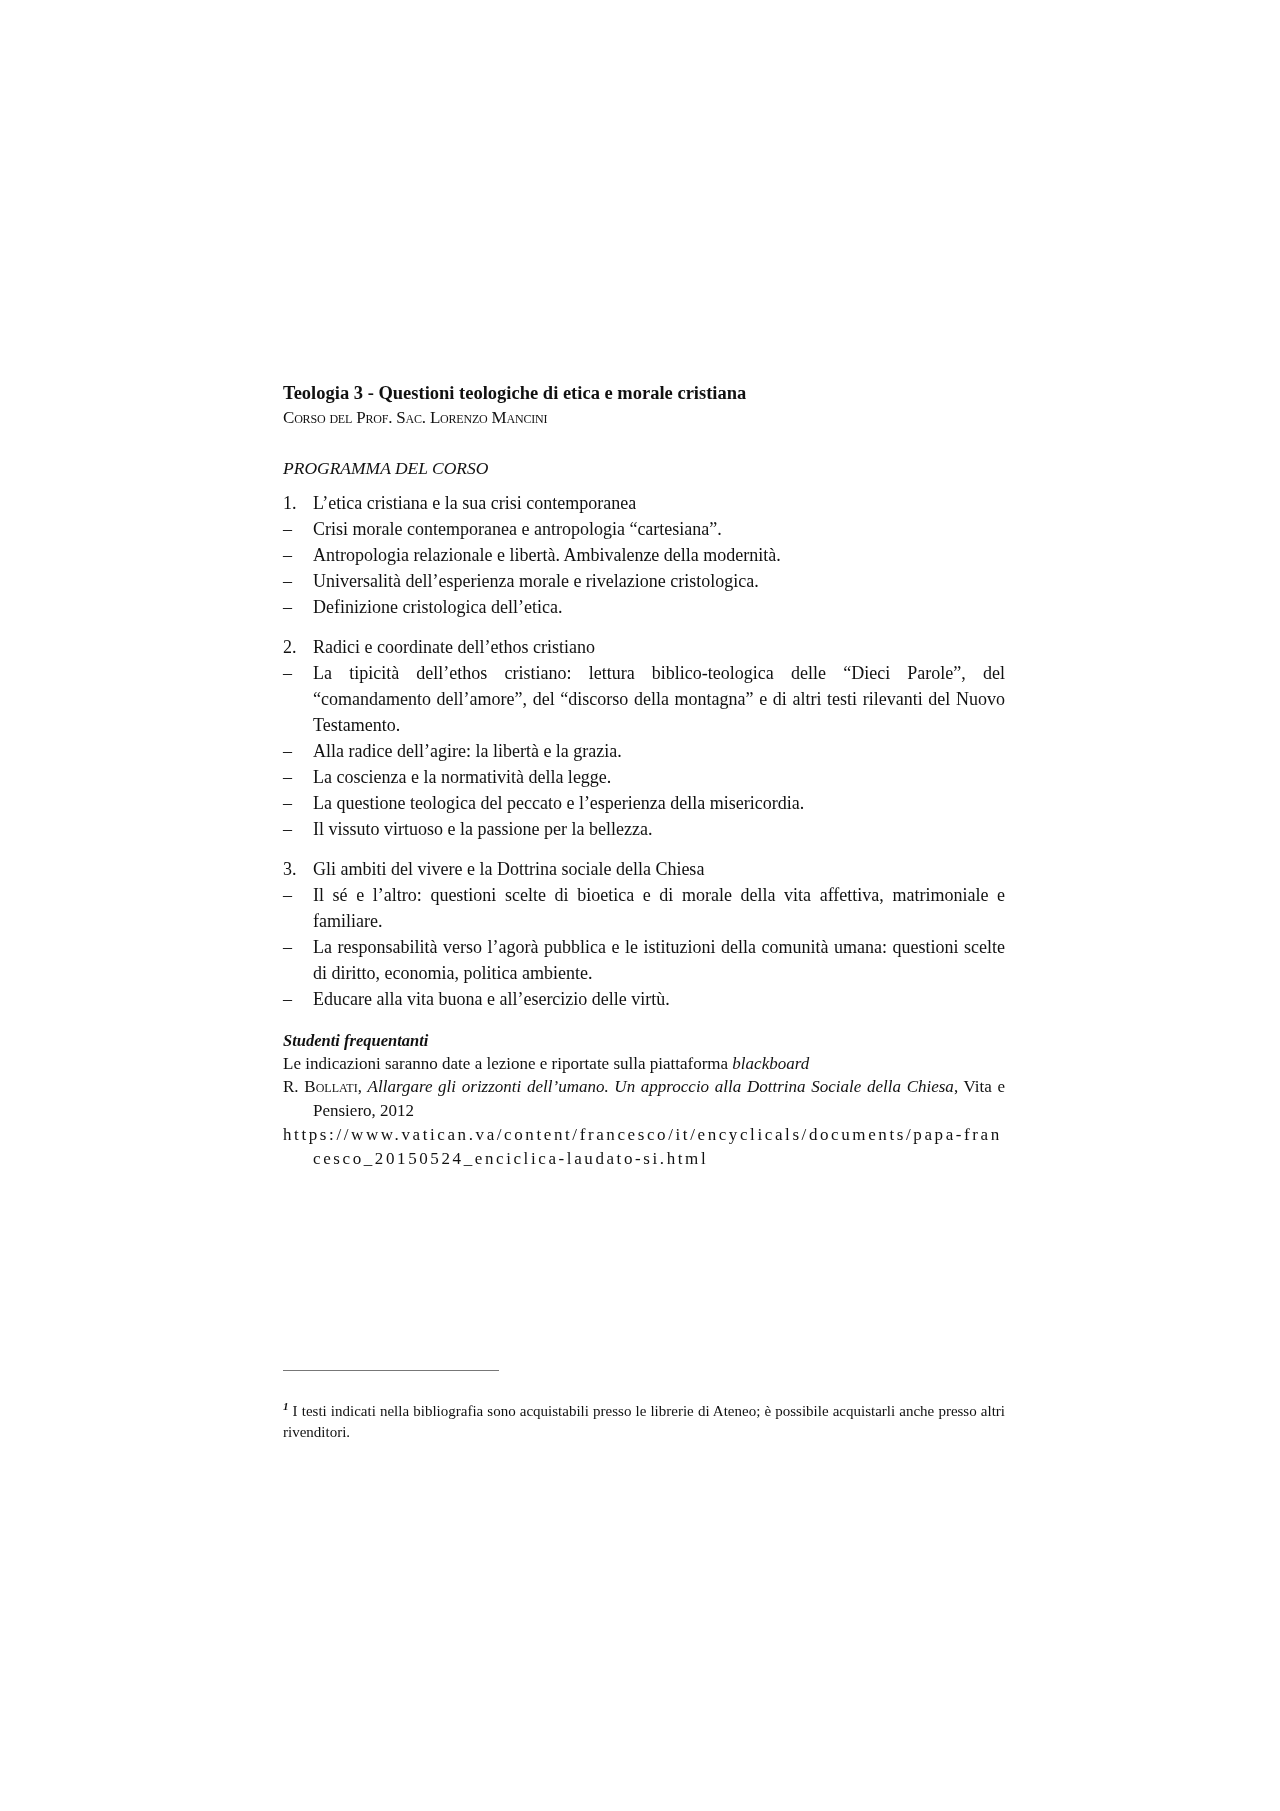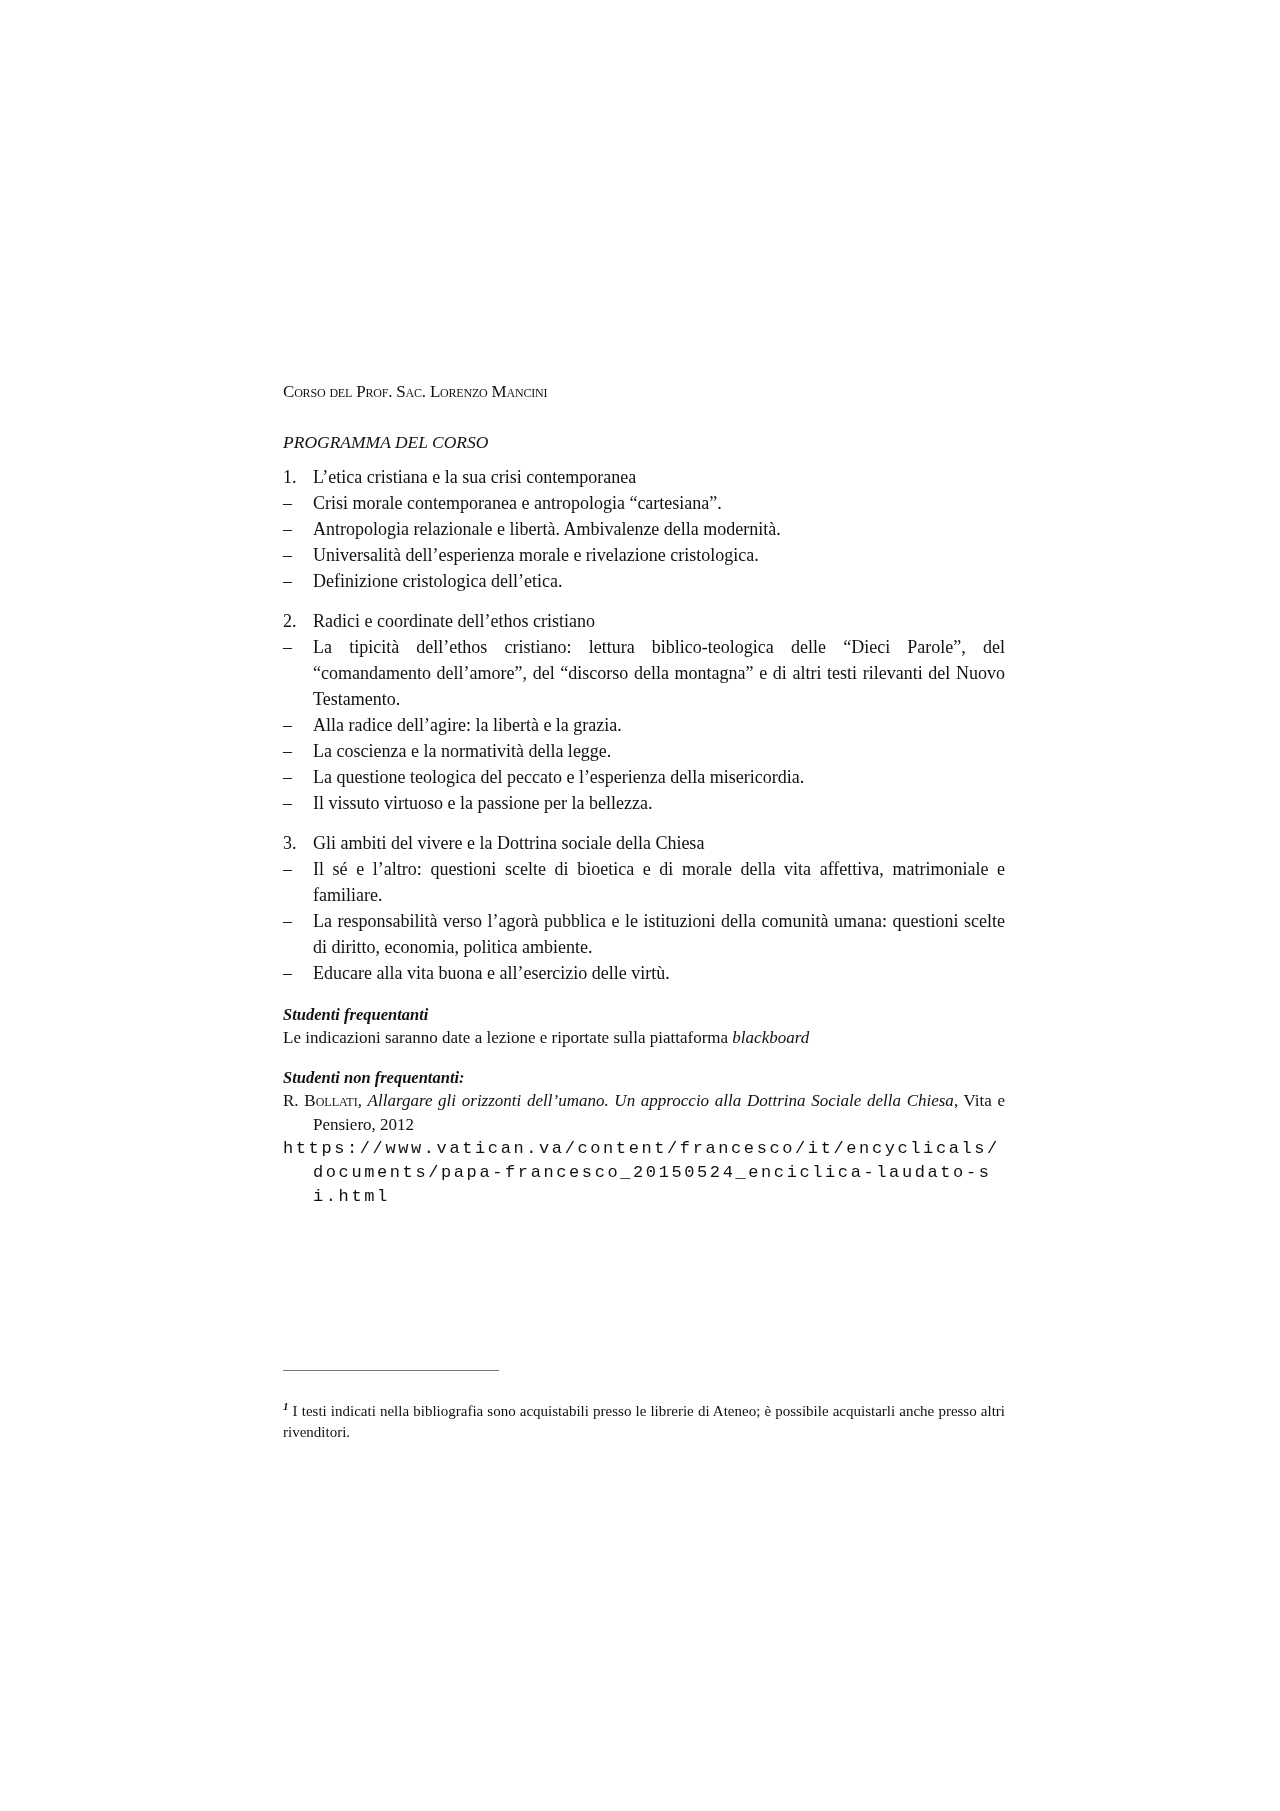--- a/index.html
+++ b/index.html
@@ -14,30 +14,31 @@
   .topic.first { margin-top:10px; }
   .row { display:flex; font-size:18px; line-height:26px; }
   .row .mark { width:30px; flex:0 0 30px; }
   .row .txt { flex:1; text-align:justify; }
   .topic-title { }
   .sub-head { font-weight:bold; font-style:italic; font-size:16.5px; line-height:22px; margin:18px 0 0 0; }
   .para { font-size:17px; line-height:23px; margin:0; }
   .bib { font-size:17px; line-height:24px; margin:0; padding-left:30px; text-indent:-30px; text-align:justify; }
   .sc { font-variant:small-caps; }
   .it { font-style:italic; }
-  .url { letter-spacing:3px;font-family:Liberation Mono, monospace; }
+  .url { letter-spacing:3px; }
   .footnote-rule { position:absolute; left:283px; top:1370px; width:216px; height:0; border-top:1.5px solid #777; }
   .footnote { position:absolute; left:283px; top:1396px; width:722px; font-size:15px; line-height:21px; text-align:justify; }
   .footnote sup { font-style:italic; font-weight:bold; font-size:11px; }
   sup.fn { font-size:11px; }
 </style>
 </head>
 <body>
 
 <div class="page">
+  <p class="title">Teologia 3 - Questioni teologiche di etica e morale cristiana</p>
   <p class="author">Corso del Prof. Sac. Lorenzo Mancini</p>
 
   <p class="section-head prog-head">PROGRAMMA DEL CORSO</p>
 
   <div class="topic first">
     <div class="row">
       <span class="mark">1.</span>
       <span class="txt topic-title">L’etica cristiana e la sua crisi contemporanea</span>
     </div>
     <div class="row">
@@ -101,19 +102,18 @@
     <div class="row">
         <span class="mark">–</span>
         <span class="txt">Educare alla vita buona e all’esercizio delle virtù.</span>
       </div>
   </div>
 
 
   <p class="sub-head">Studenti frequentanti</p>
   <p class="para"><span>Le indicazioni saranno date a lezione e riportate sulla piattaforma </span><span class="it">blackboard</span></p>
 
-  <p class="sub-head">Studenti non frequentanti:</p>
   <p class="bib"><span>R. </span><span class="sc">Bollati</span><span>, </span><span class="it">Allargare gli orizzonti dell’umano. Un approccio alla Dottrina Sociale della Chiesa</span><span>, Vita e Pensiero, 2012</span></p>
   <p class="bib url" style="word-break:break-all; letter-spacing:2.6px;">https://www.vatican.va/content/francesco/it/encyclicals/documents/papa-francesco_20150524_enciclica-laudato-si.html</p>
 </div>
 
 <div class="footnote-rule"></div>
 <div class="footnote"><sup>1</sup><span> I testi indicati nella bibliografia sono acquistabili presso le librerie di Ateneo; è possibile acquistarli anche presso altri rivenditori.</span></div>
 
 </body></html>

